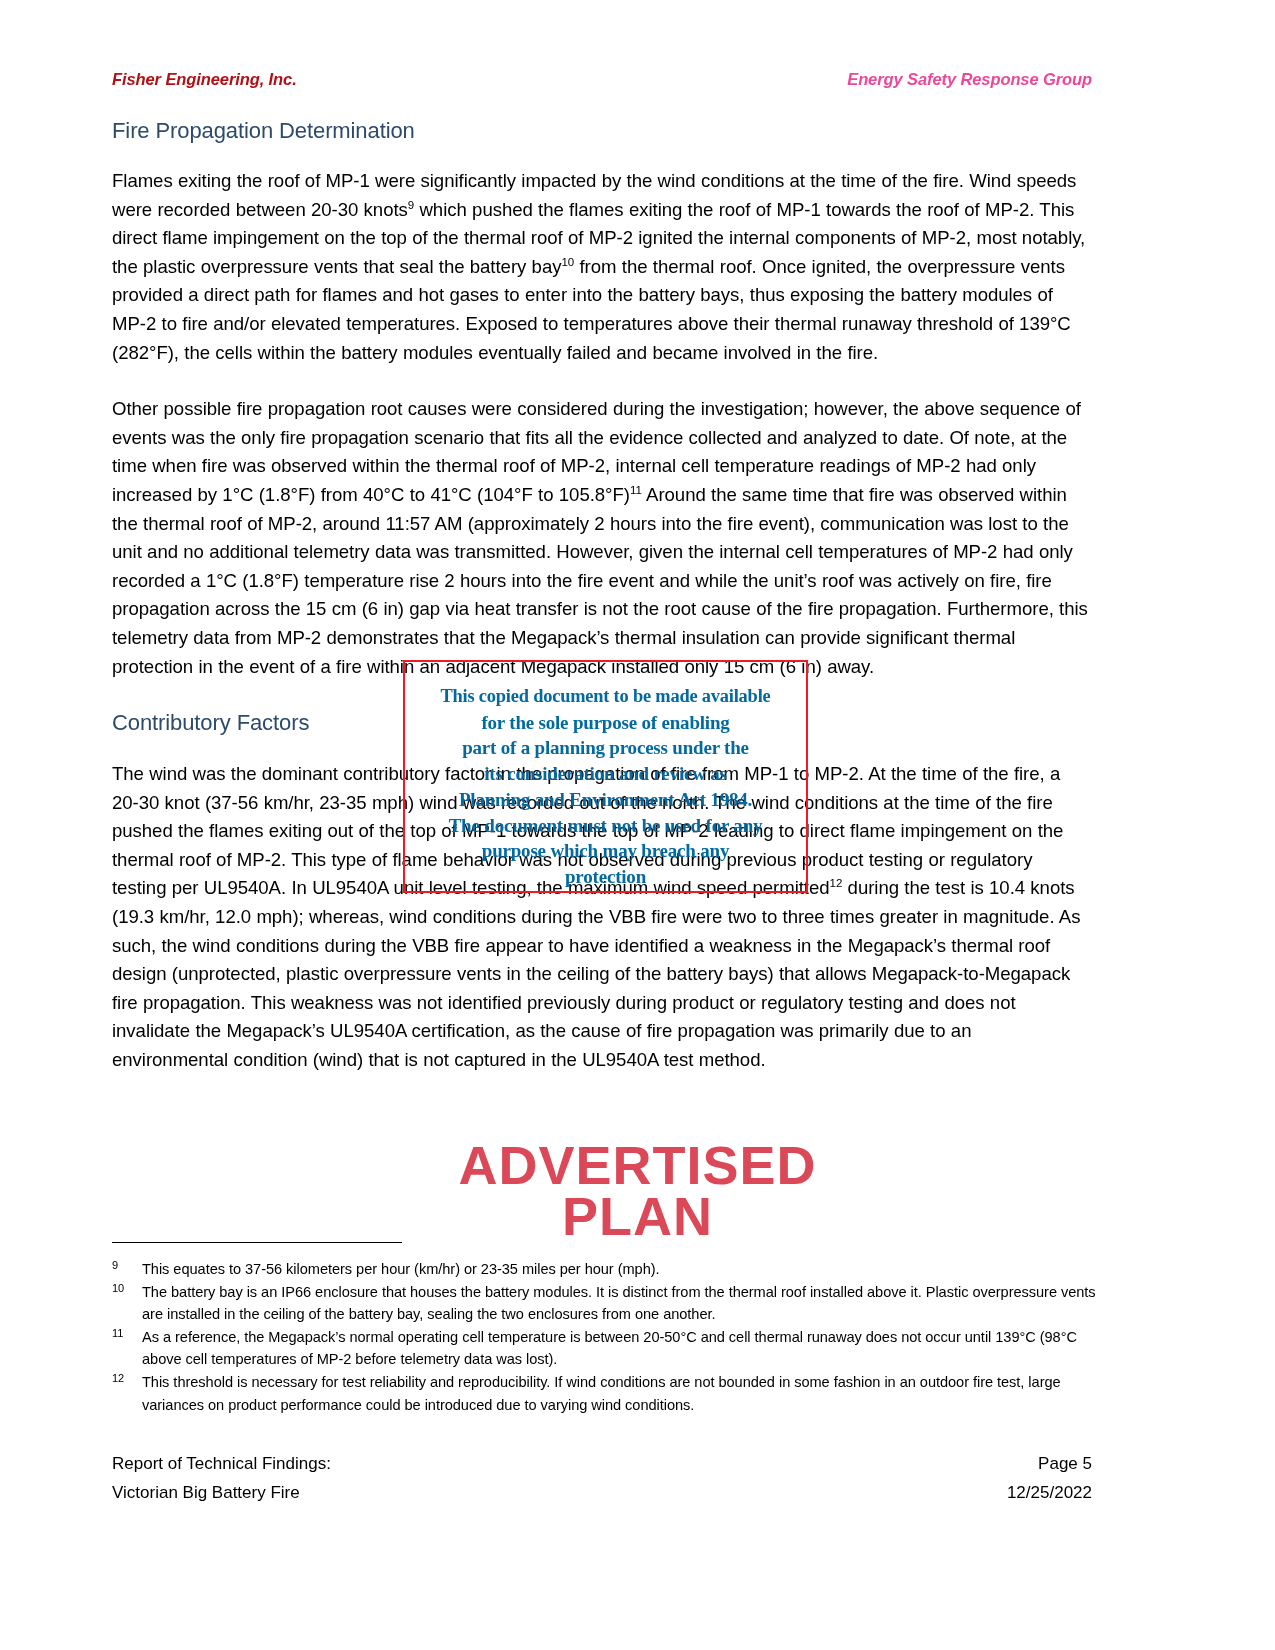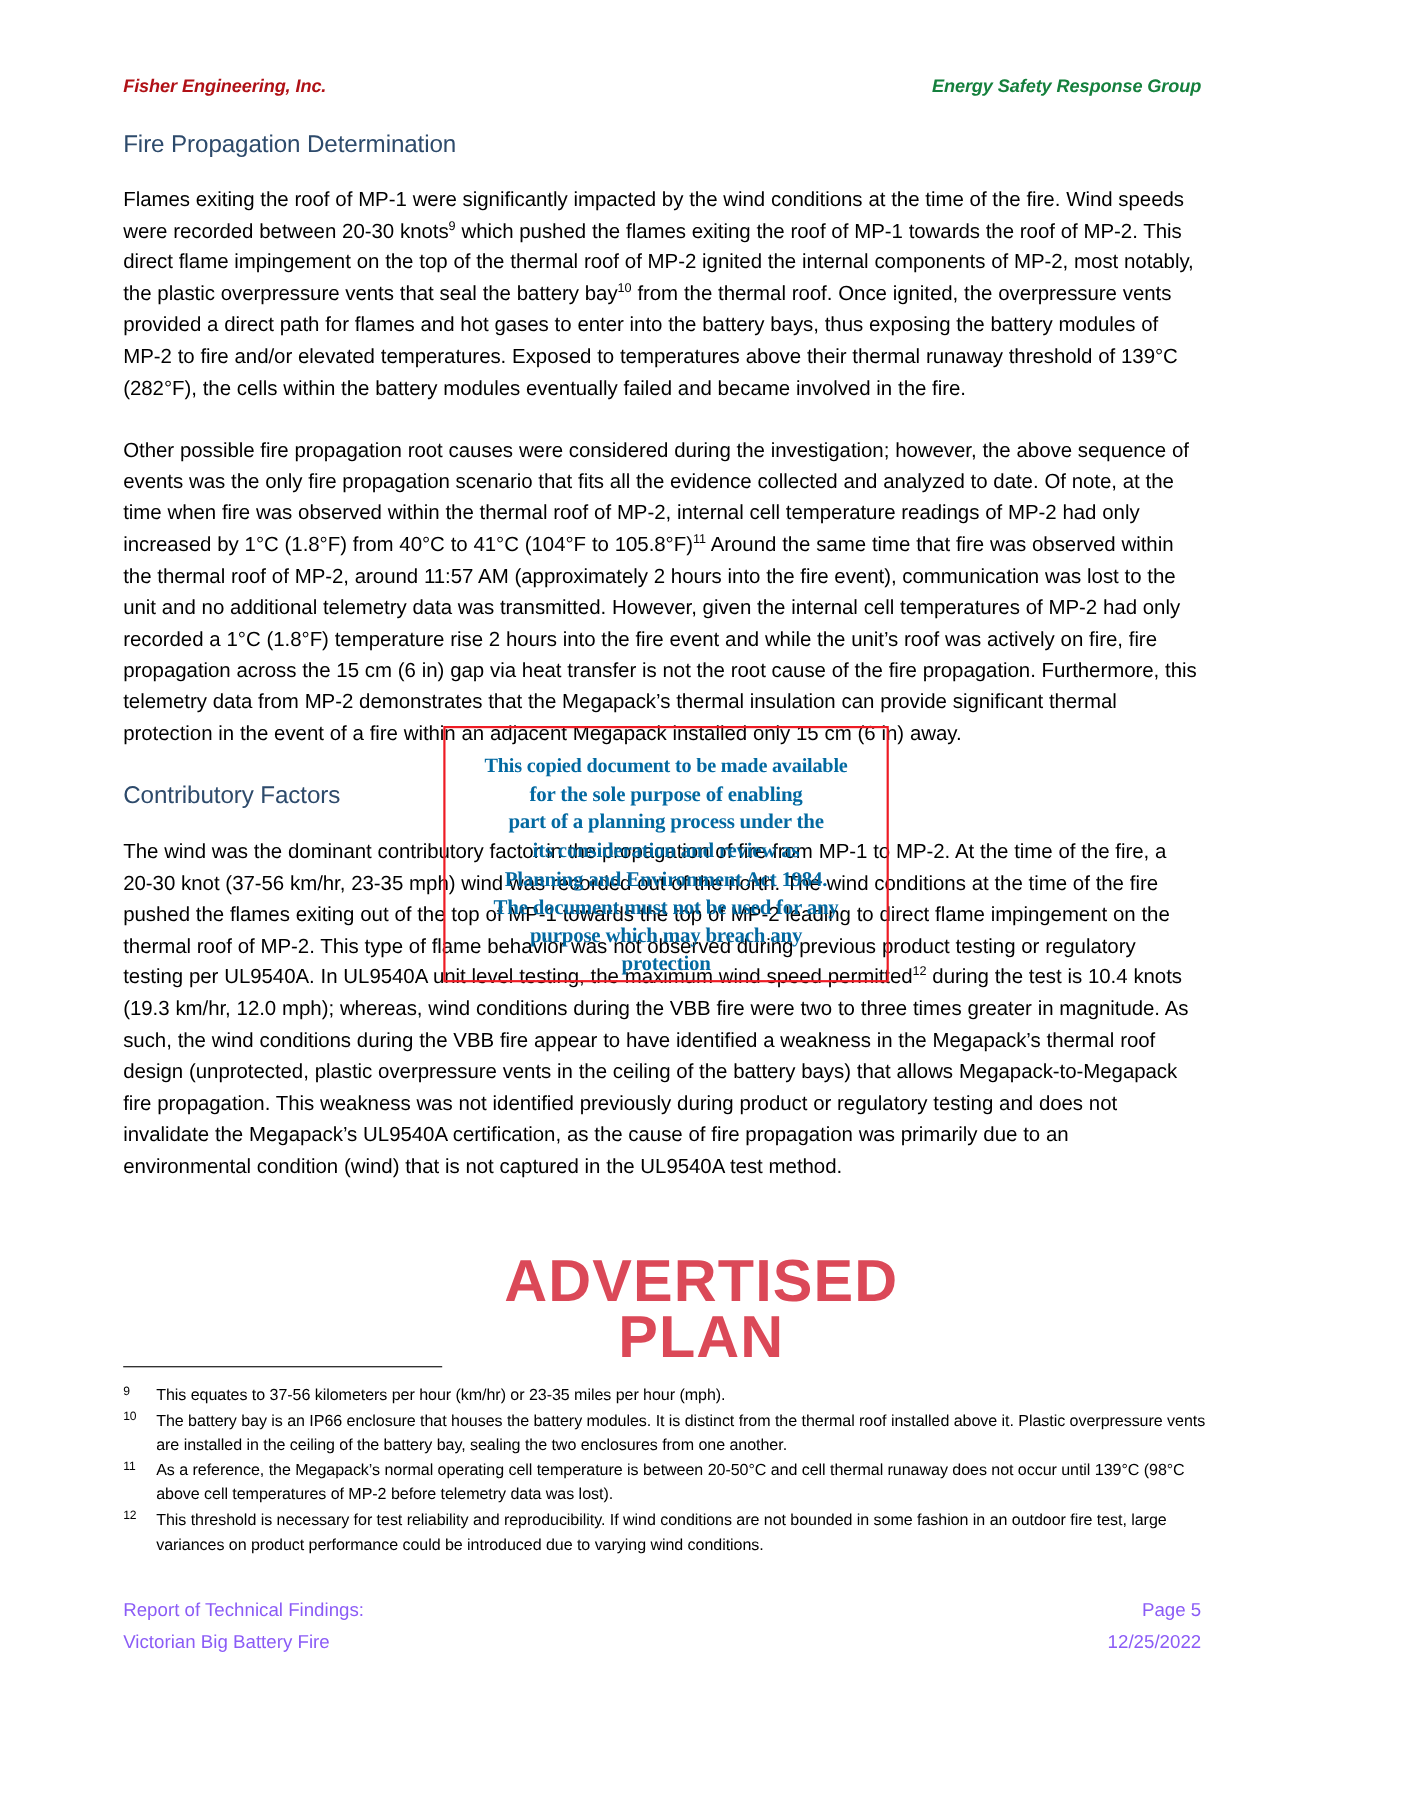--- a/index.html
+++ b/index.html
@@ -33,21 +33,21 @@
     top: 70px;
     width: 980px;
     display: flex;
     justify-content: space-between;
     align-items: baseline;
     font-size: 16.5px;
     font-weight: bold;
     font-style: italic;
   }
   .doc-header .left { color: #b01116; letter-spacing: -0.1px; }
-  .doc-header .right { color: #15803d; letter-spacing: -0.1px; }
+  .doc-header .right { color: #ec4899; letter-spacing: -0.1px; }
 
   
   h2.section-heading {
     font-size: 22px;
     font-weight: normal;
     color: #2d4a6b;
     margin: 0;
     letter-spacing: -0.1px;
   }
 
@@ -95,21 +95,21 @@
   .fn .fn-text { flex: 1; }
 
   
   .doc-footer {
     position: absolute;
     left: 112px;
     top: 1449px;
     width: 980px;
     font-size: 17px;
     line-height: 29px;
-    color: #8b5cf6;
+    color: #000000;
   }
   .doc-footer .row {
     display: flex;
     justify-content: space-between;
   }
 
   
   .planning-stamp {
     position: absolute;
     left: 403px;

